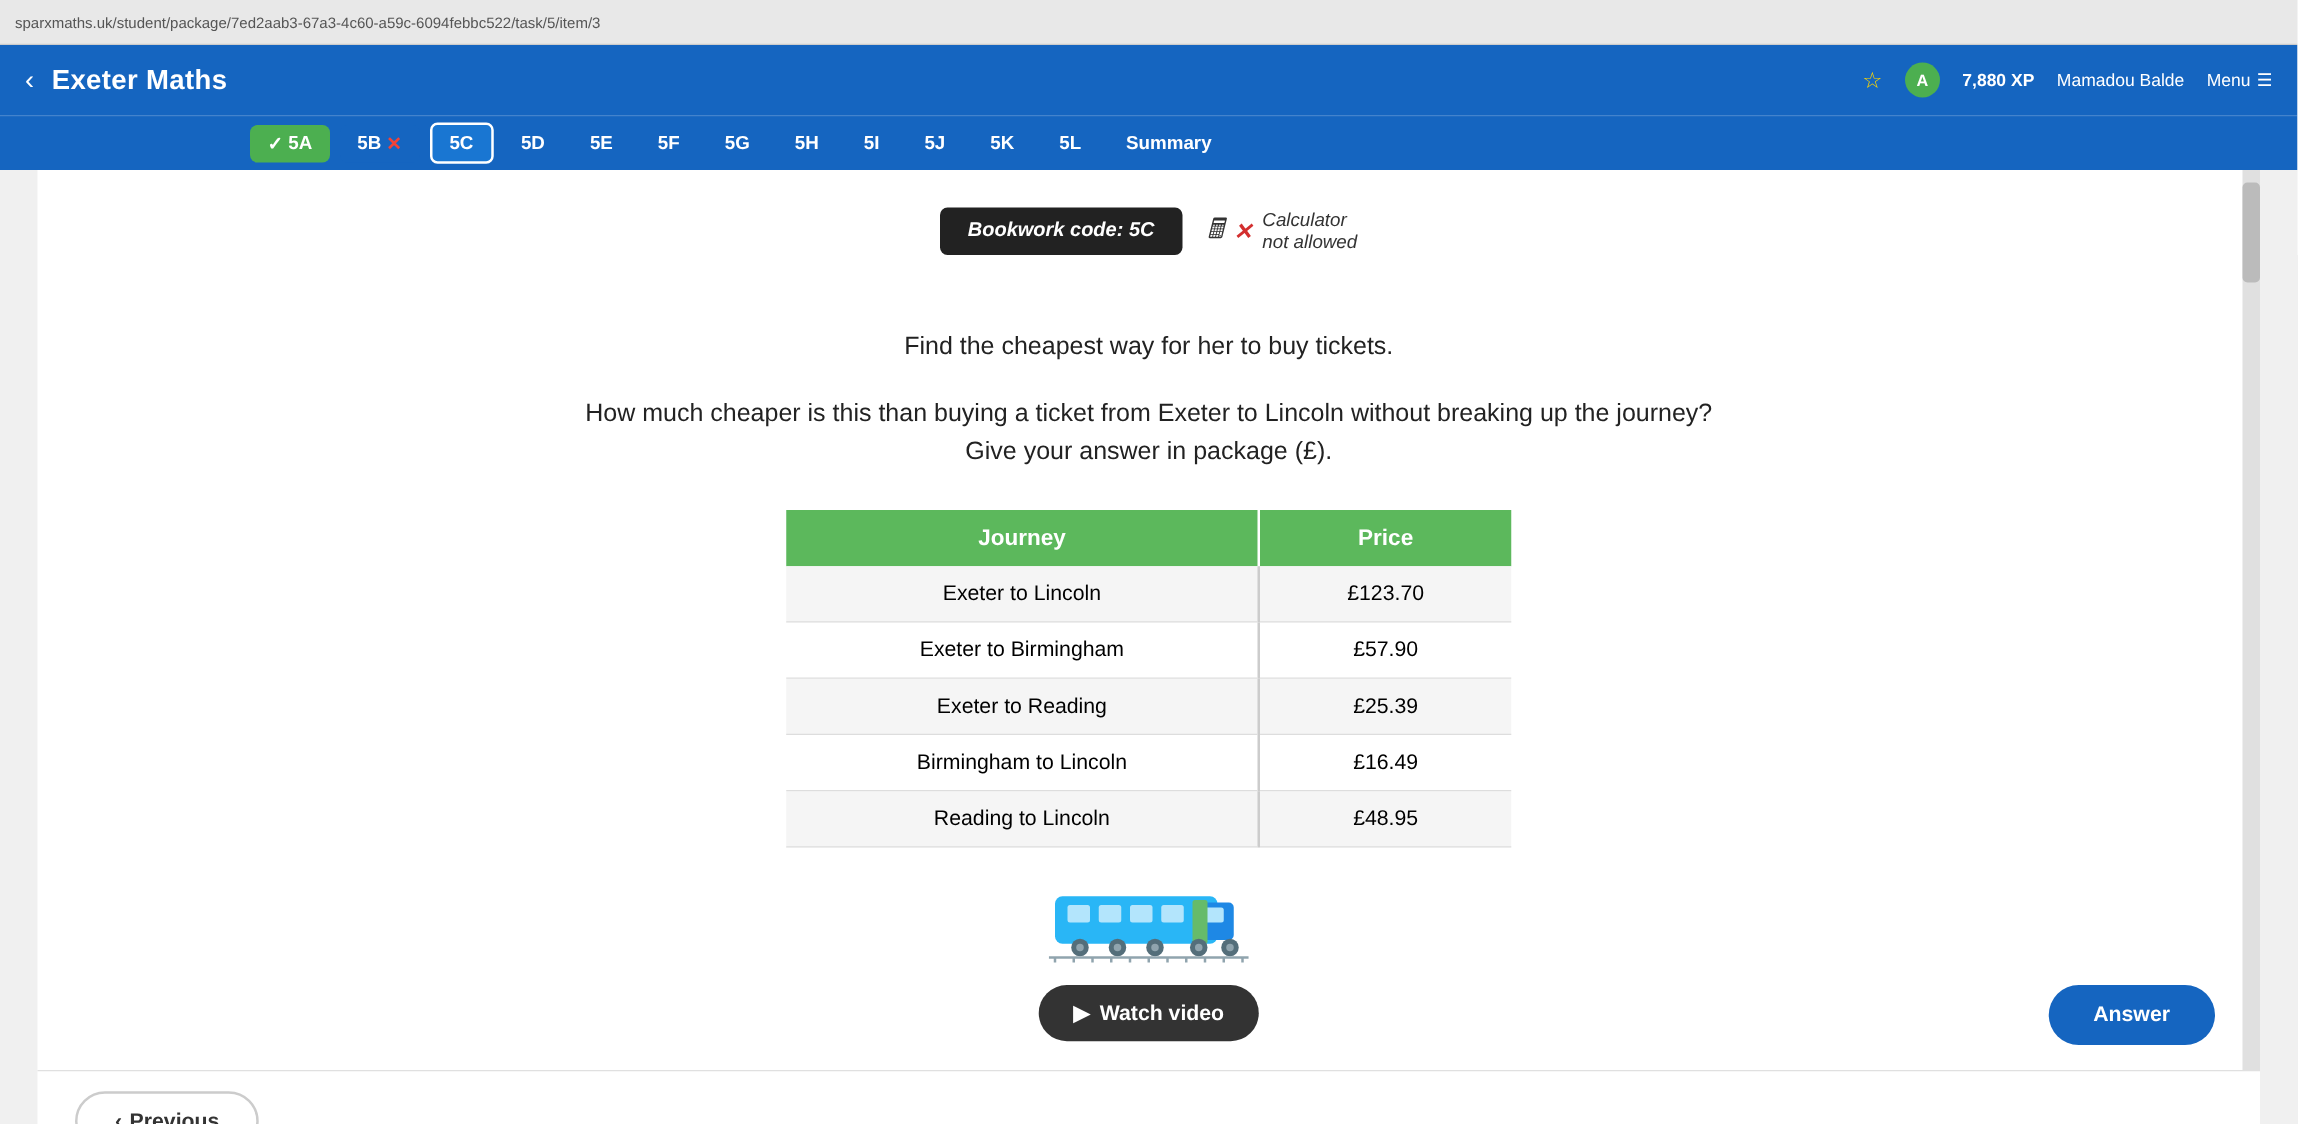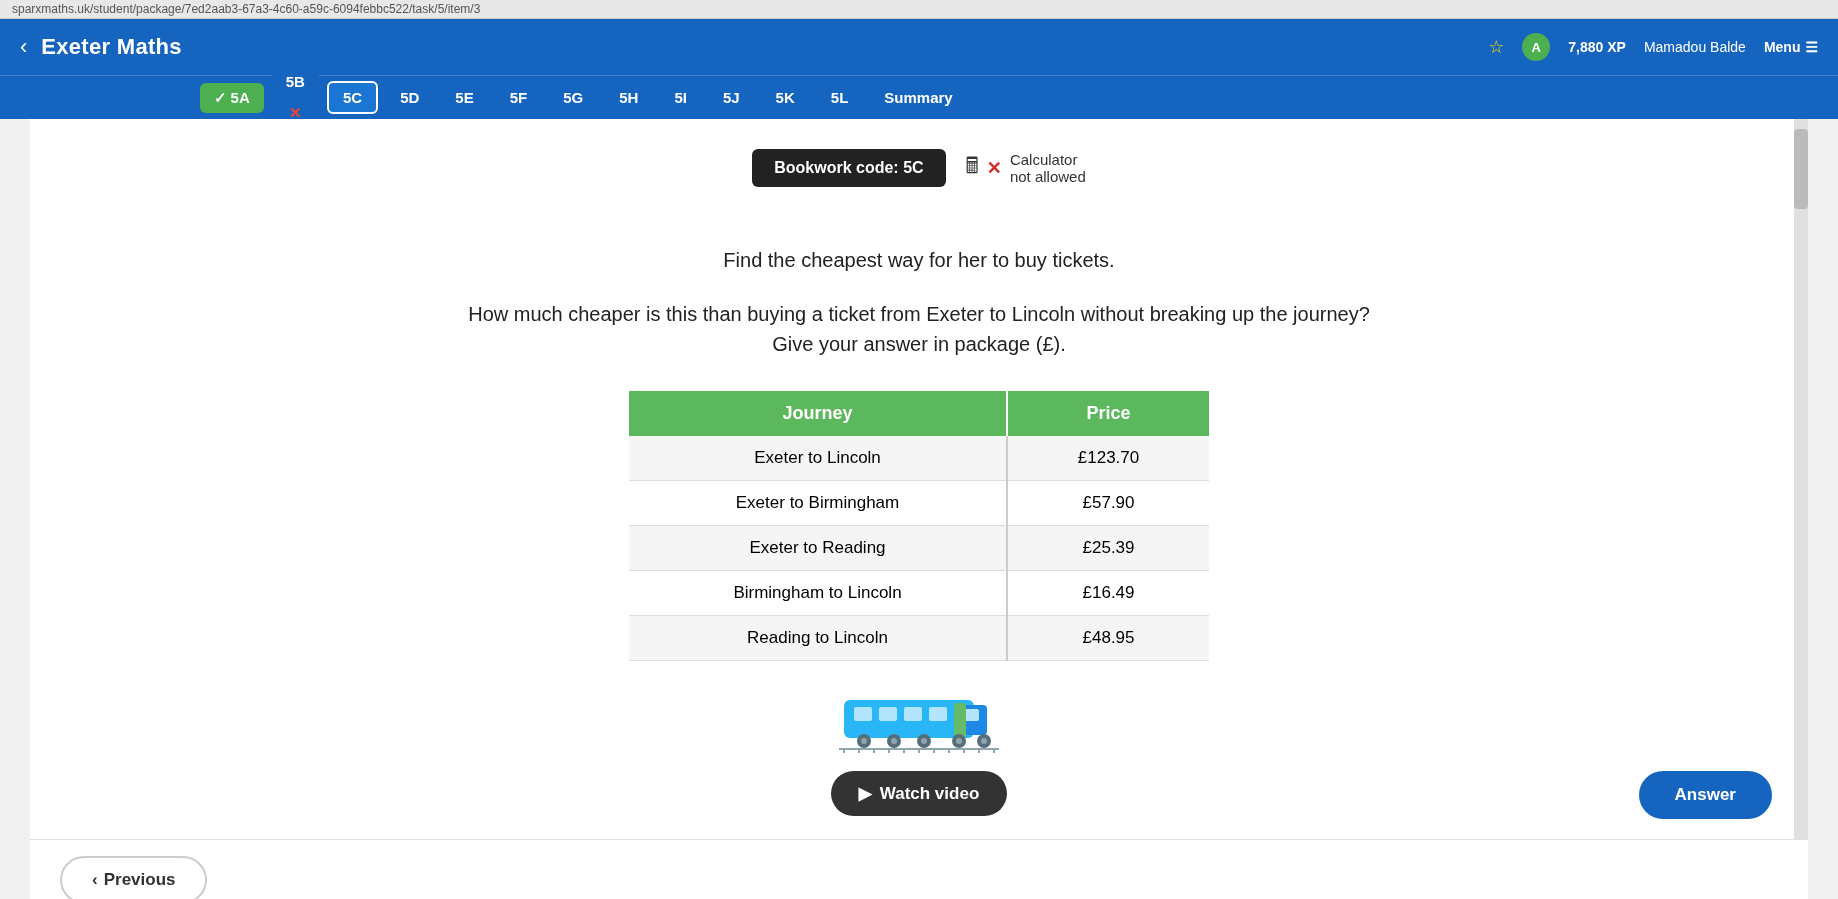--- a/index.html
+++ b/index.html
@@ -7,21 +7,21 @@
       font-family: 'Segoe UI', Arial, sans-serif;
       background: #f0f0f0;
       width: 1838px;
       min-height: 899px;
       overflow-x: hidden;
     }
 
     
     .browser-bar {
       background: #e8e8e8;
-      height: 19px;
+      height: 36px;
       display: flex;
       align-items: center;
       padding: 0 12px;
       font-size: 12px;
       color: #555;
       border-bottom: 1px solid #ccc;
     }
 
     
     .app-header {
@@ -55,21 +55,21 @@
     .header-xp {
       font-weight: 600;
     }
     .header-user {
       font-weight: 500;
     }
     .header-menu {
       display: flex;
       align-items: center;
       gap: 5px;
-      font-weight: 700;
+      font-weight: 400;
       cursor: pointer;
     }
     .header-star {
       font-size: 18px;
       color: #ffd700;
     }
     .header-avatar {
       width: 28px;
       height: 28px;
       border-radius: 50%;
@@ -109,22 +109,21 @@
       background: #4caf50;
       border-radius: 6px;
       display: flex;
       align-items: center;
       gap: 4px;
     }
     .nav-tab.failed {
       background: #1565c0;
       display: flex;
       align-items: center;
-      gap: 14px;
-      flex-direction: column;
+      gap: 4px;
     }
     .nav-tab.failed .x-mark {
       color: #f44336;
       font-weight: 900;
     }
     .nav-tab.summary {
       color: white;
       font-weight: 600;
     }
     .check-mark { color: white; font-weight: 900; }
@@ -138,20 +137,21 @@
       position: relative;
     }
 
     
     .bookwork-bar {
       display: flex;
       justify-content: center;
       align-items: center;
       gap: 20px;
       margin-bottom: 28px;
+      font-style: italic;
     }
     .bookwork-badge {
       background: #222;
       color: white;
       padding: 10px 22px;
       border-radius: 6px;
       font-size: 16px;
       font-weight: 600;
     }
     .calculator-notice {

